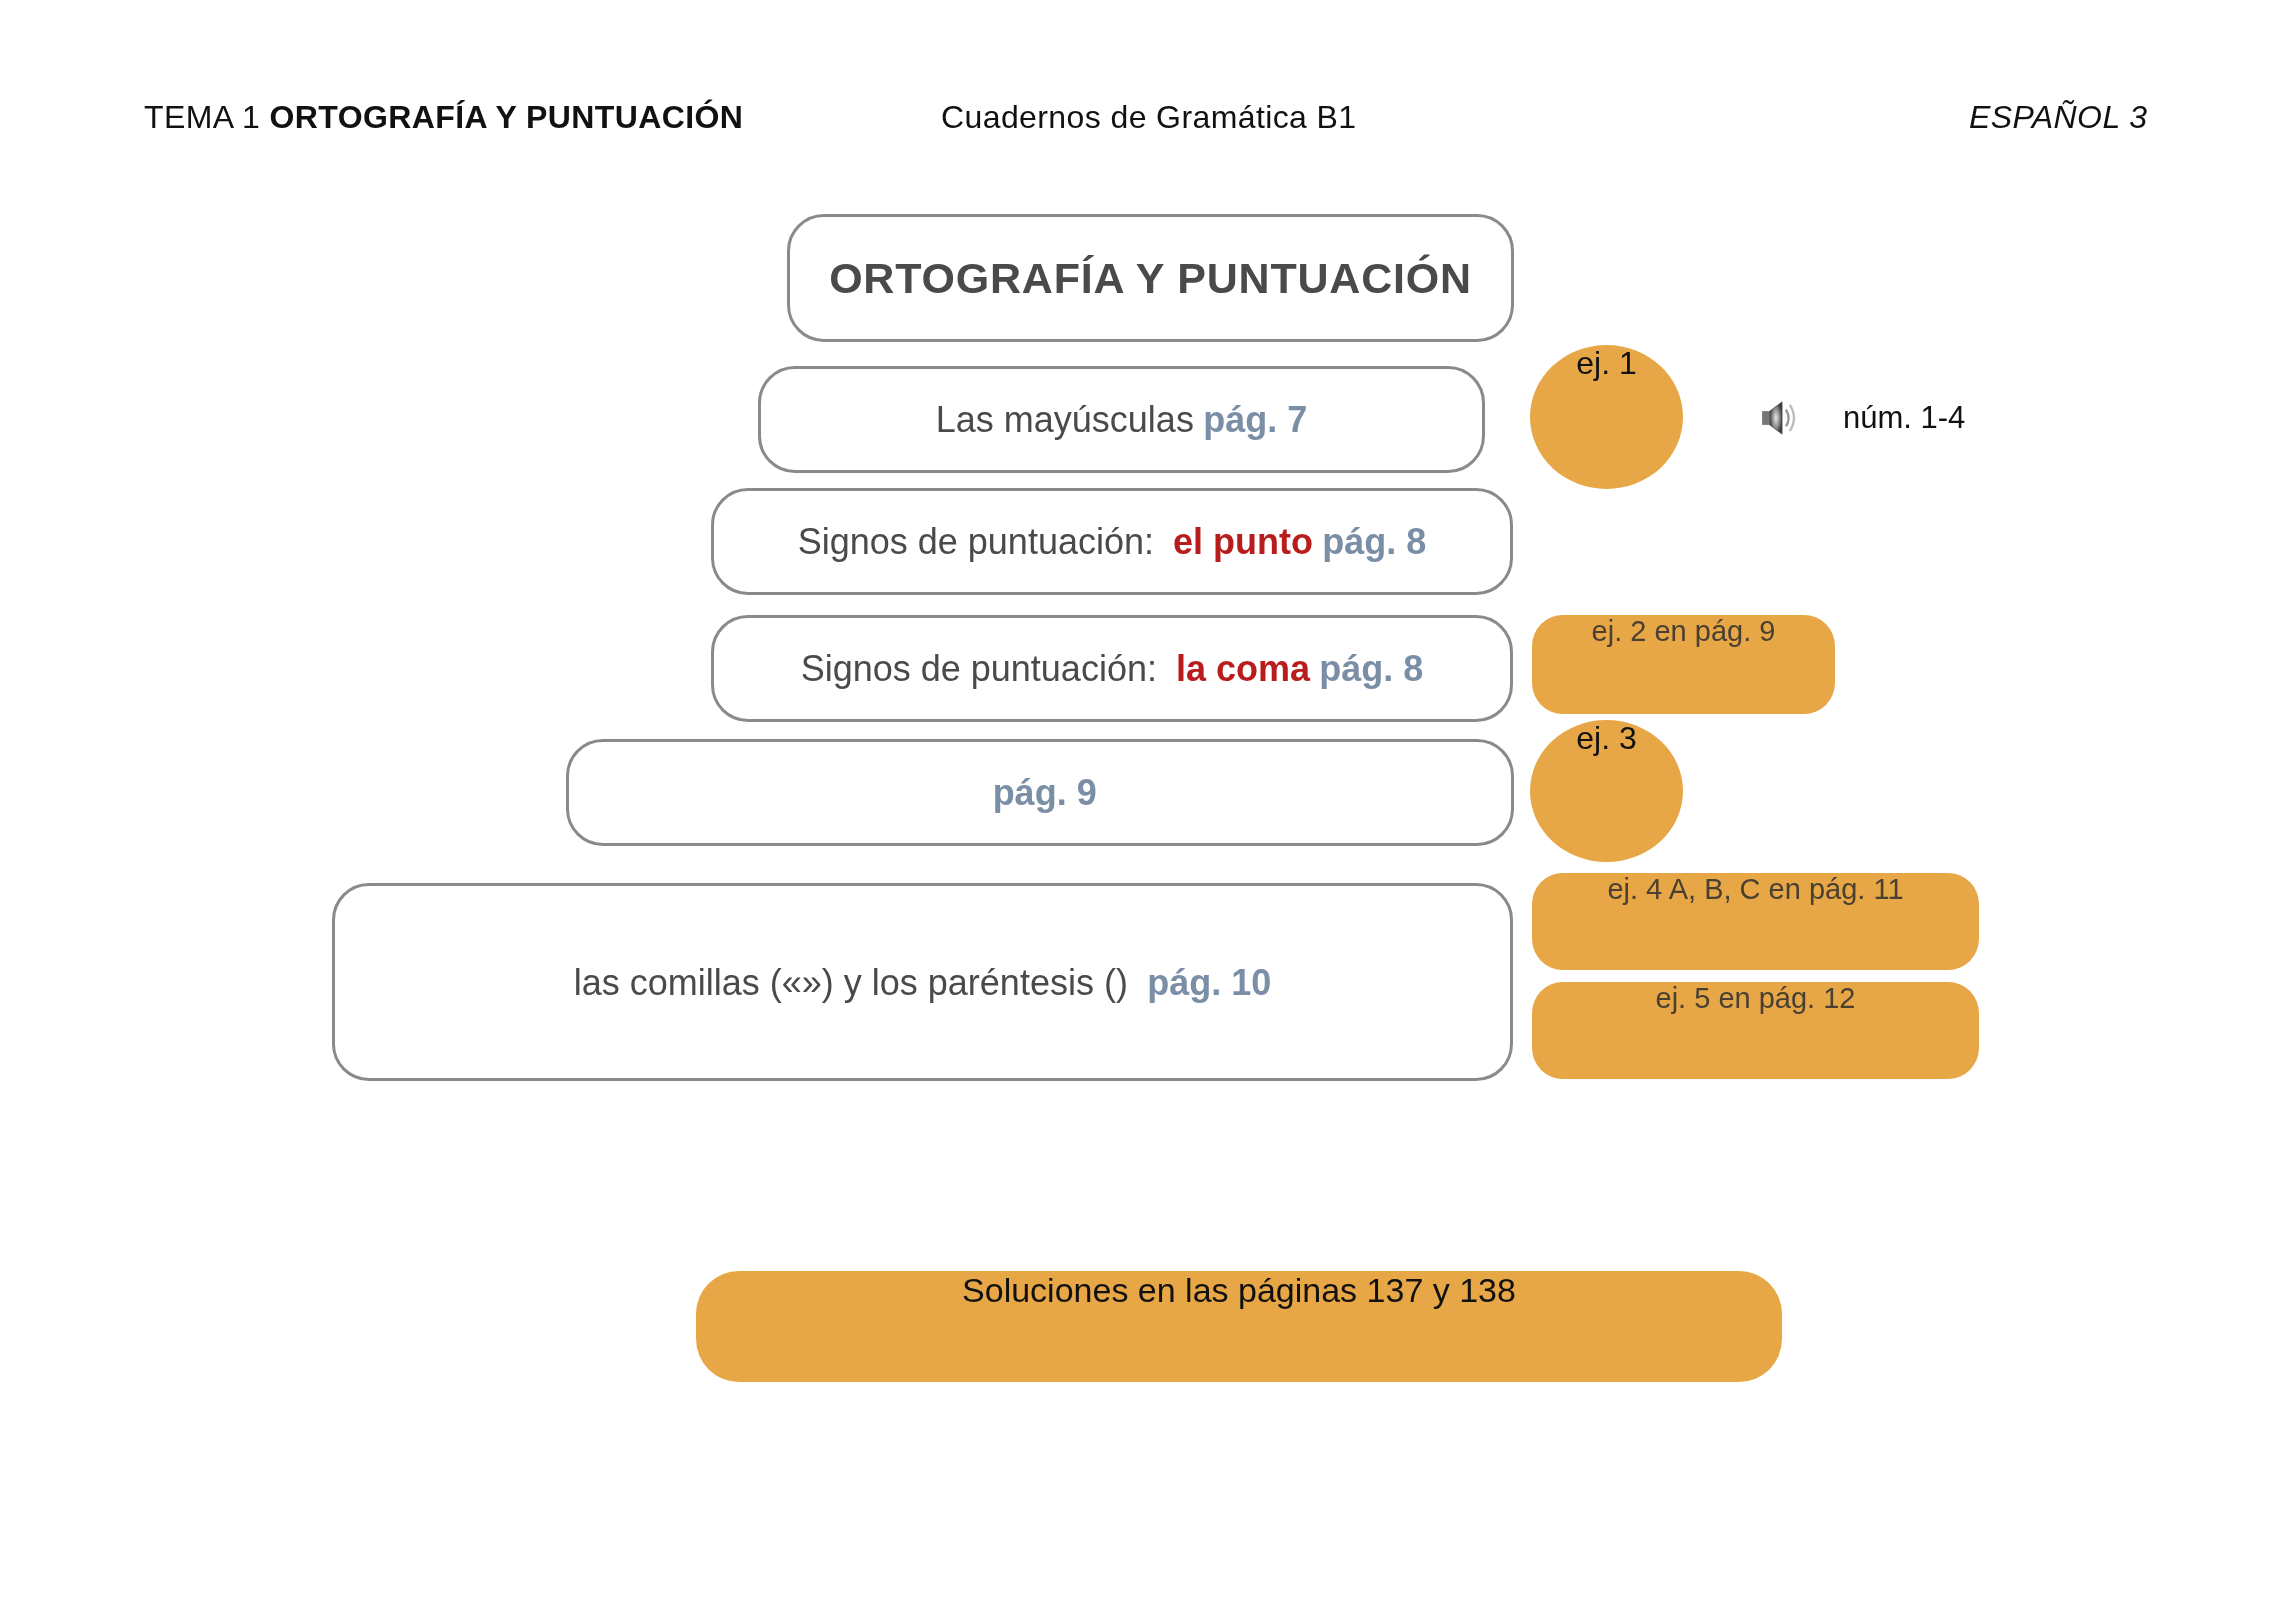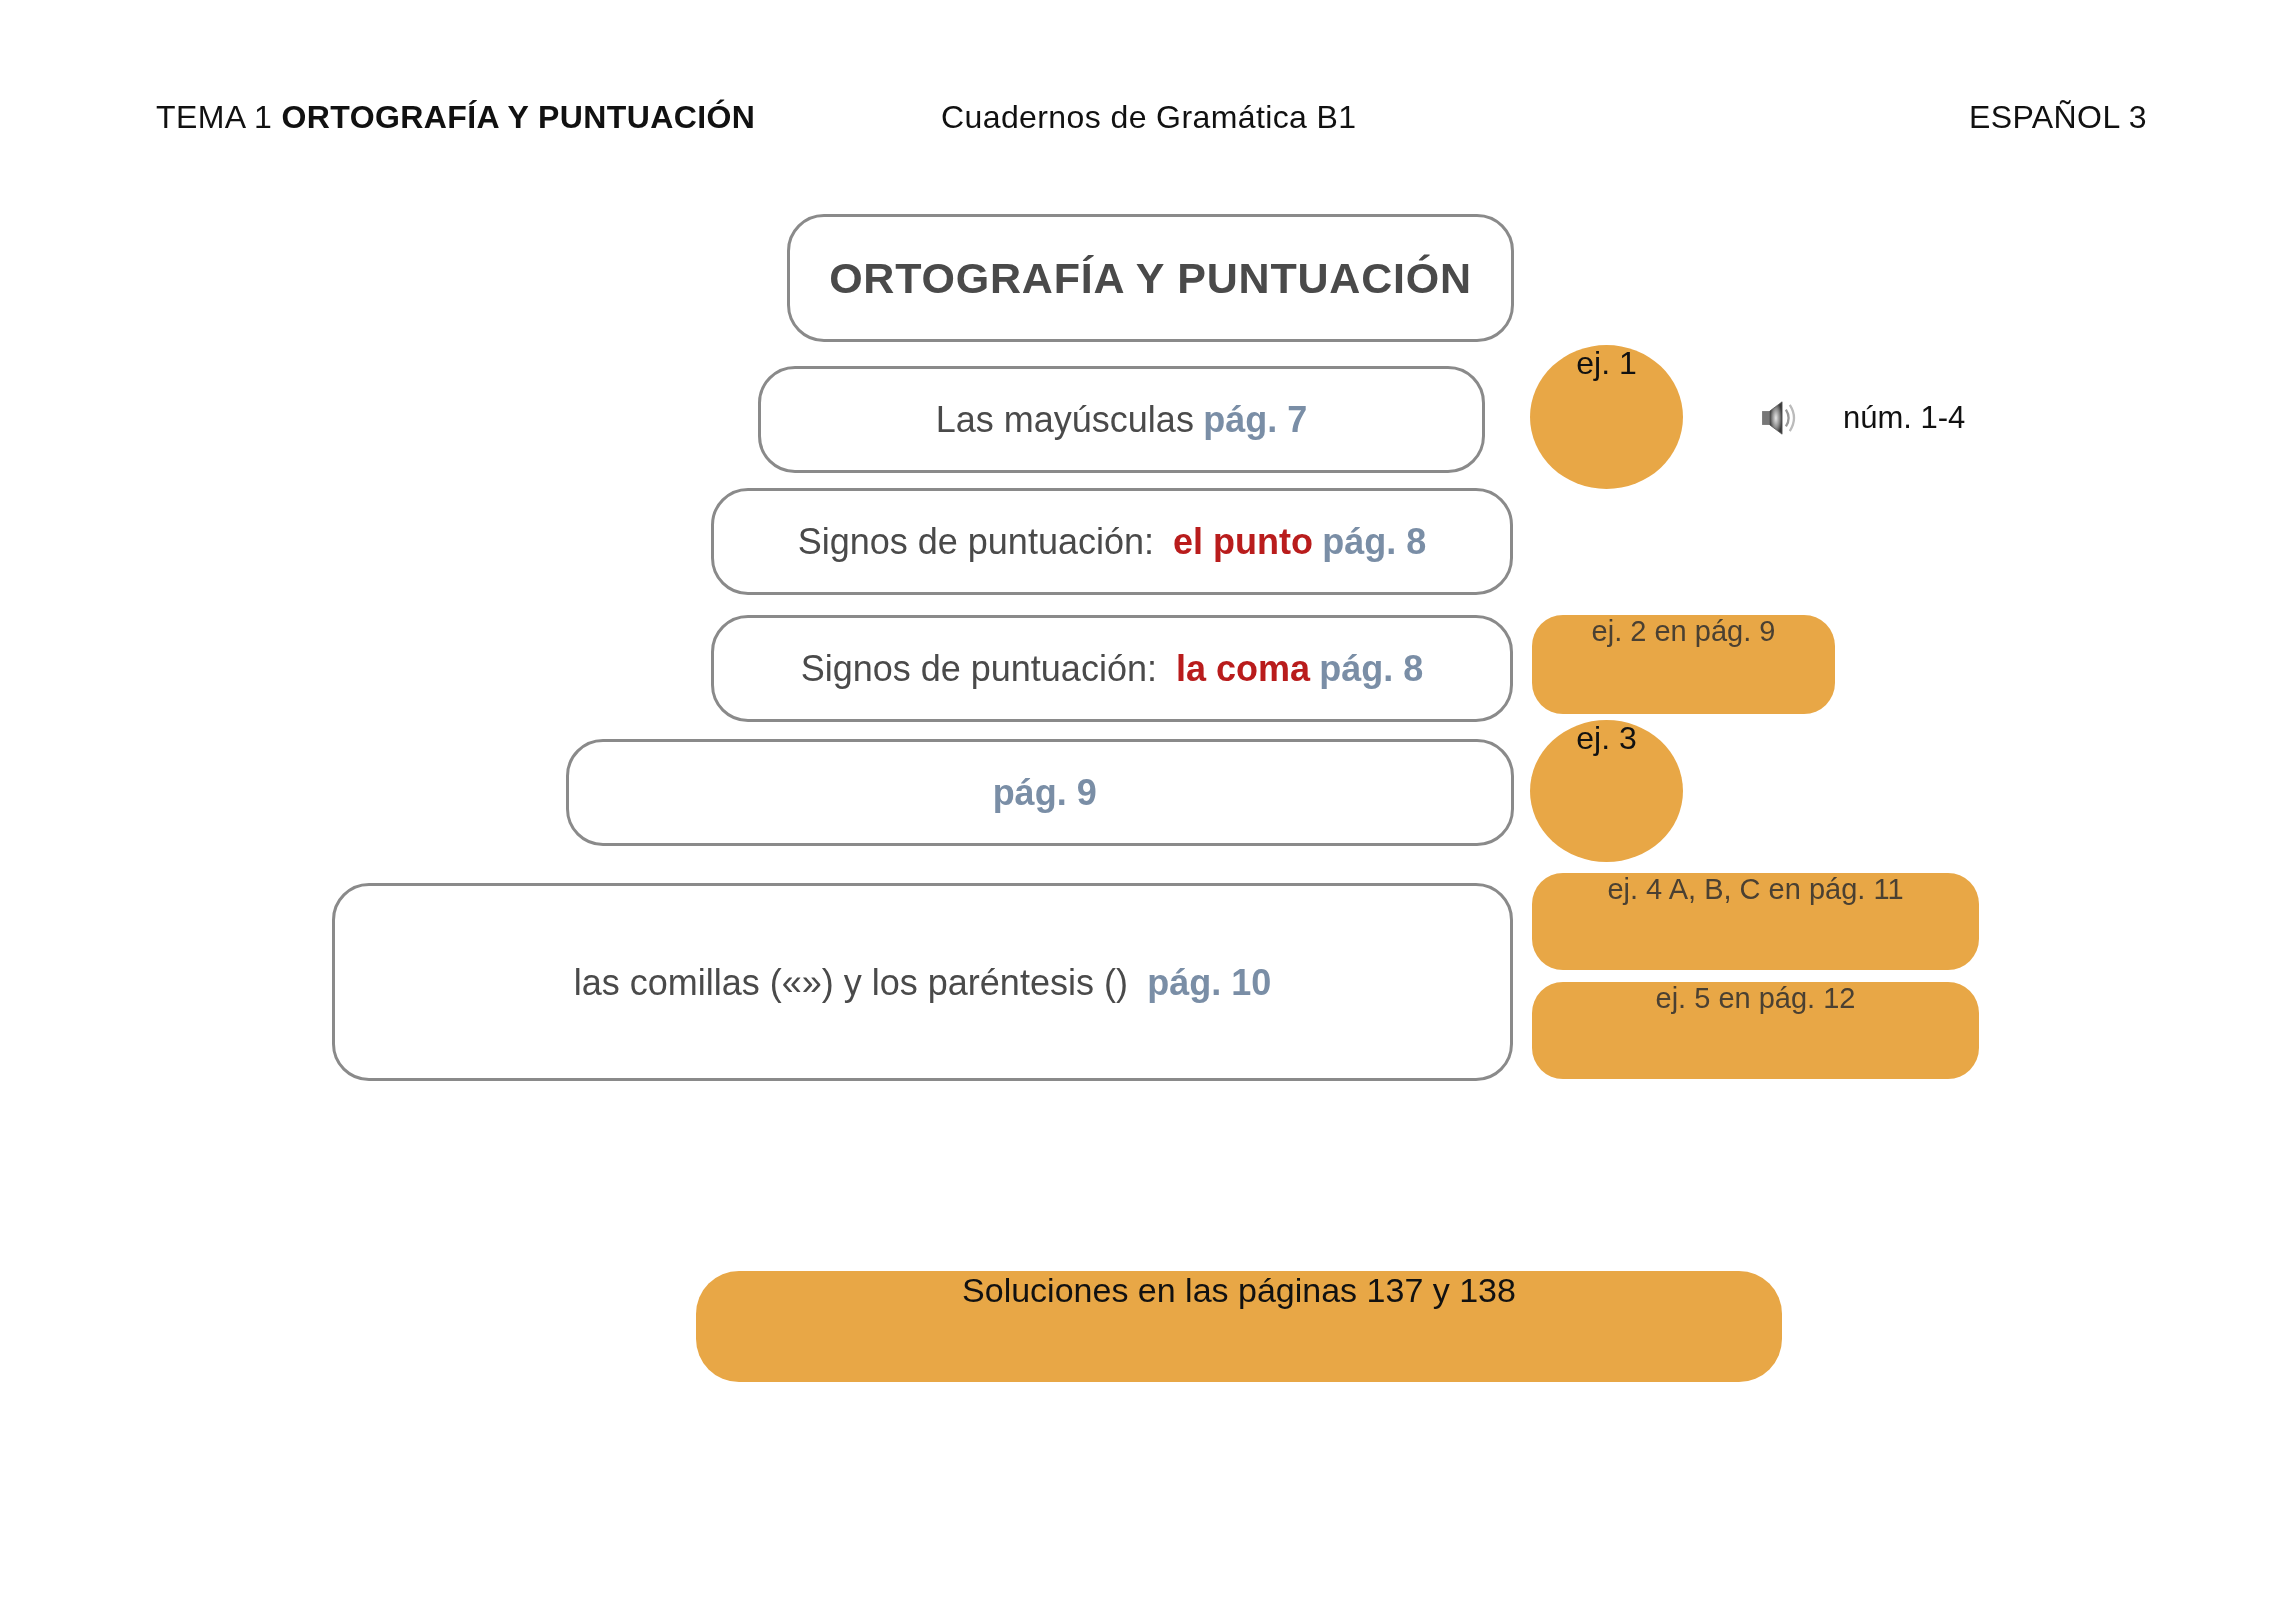--- a/index.html
+++ b/index.html
@@ -18,26 +18,26 @@
             font-family:"Liberation Sans",sans-serif; }
   .circle { border-radius:50%; color:#111; font-size:32px; }
   .pill { border-radius:31px; color:#4a4032; font-size:29px; }
   .sol { border-radius:43px; color:#111; font-size:34px; }
   .speaker { position:absolute; }
   .num { font-size:31px; color:#111; font-family:"Liberation Sans",sans-serif; white-space:nowrap; }
 </style>
 </head>
 <body>
 
-<div class="abs hdr" style="left:156px;text-align:center;">
+<div class="abs hdr" style="left:144px;text-align:center;">
   <span>TEMA 1</span>
   <b>ORTOGRAFÍA Y PUNTUACIÓN</b>
 </div>
 <div class="abs hdr" style="left:941px;">Cuadernos de Gramática B1</div>
-<div class="abs hdr" style="left:1969px;">ESPAÑOL 3</div>
+<div class="abs hdr" style="left:1969px;font-style:italic;">ESPAÑOL 3</div>
 
 <div class="box title" style="left:787px; top:214px; width:727px; height:128px;">
   <span>ORTOGRAFÍA Y PUNTUACIÓN</span>
 </div>
 
 <div class="box" style="left:758px; top:366px; width:727px; height:107px;">
   <span>Las mayúsculas</span>
   <span class="pg">pág. 7</span>
 </div>
 <div class="orange circle" style="left:1530px; top:345px; width:153px; height:144px;">

